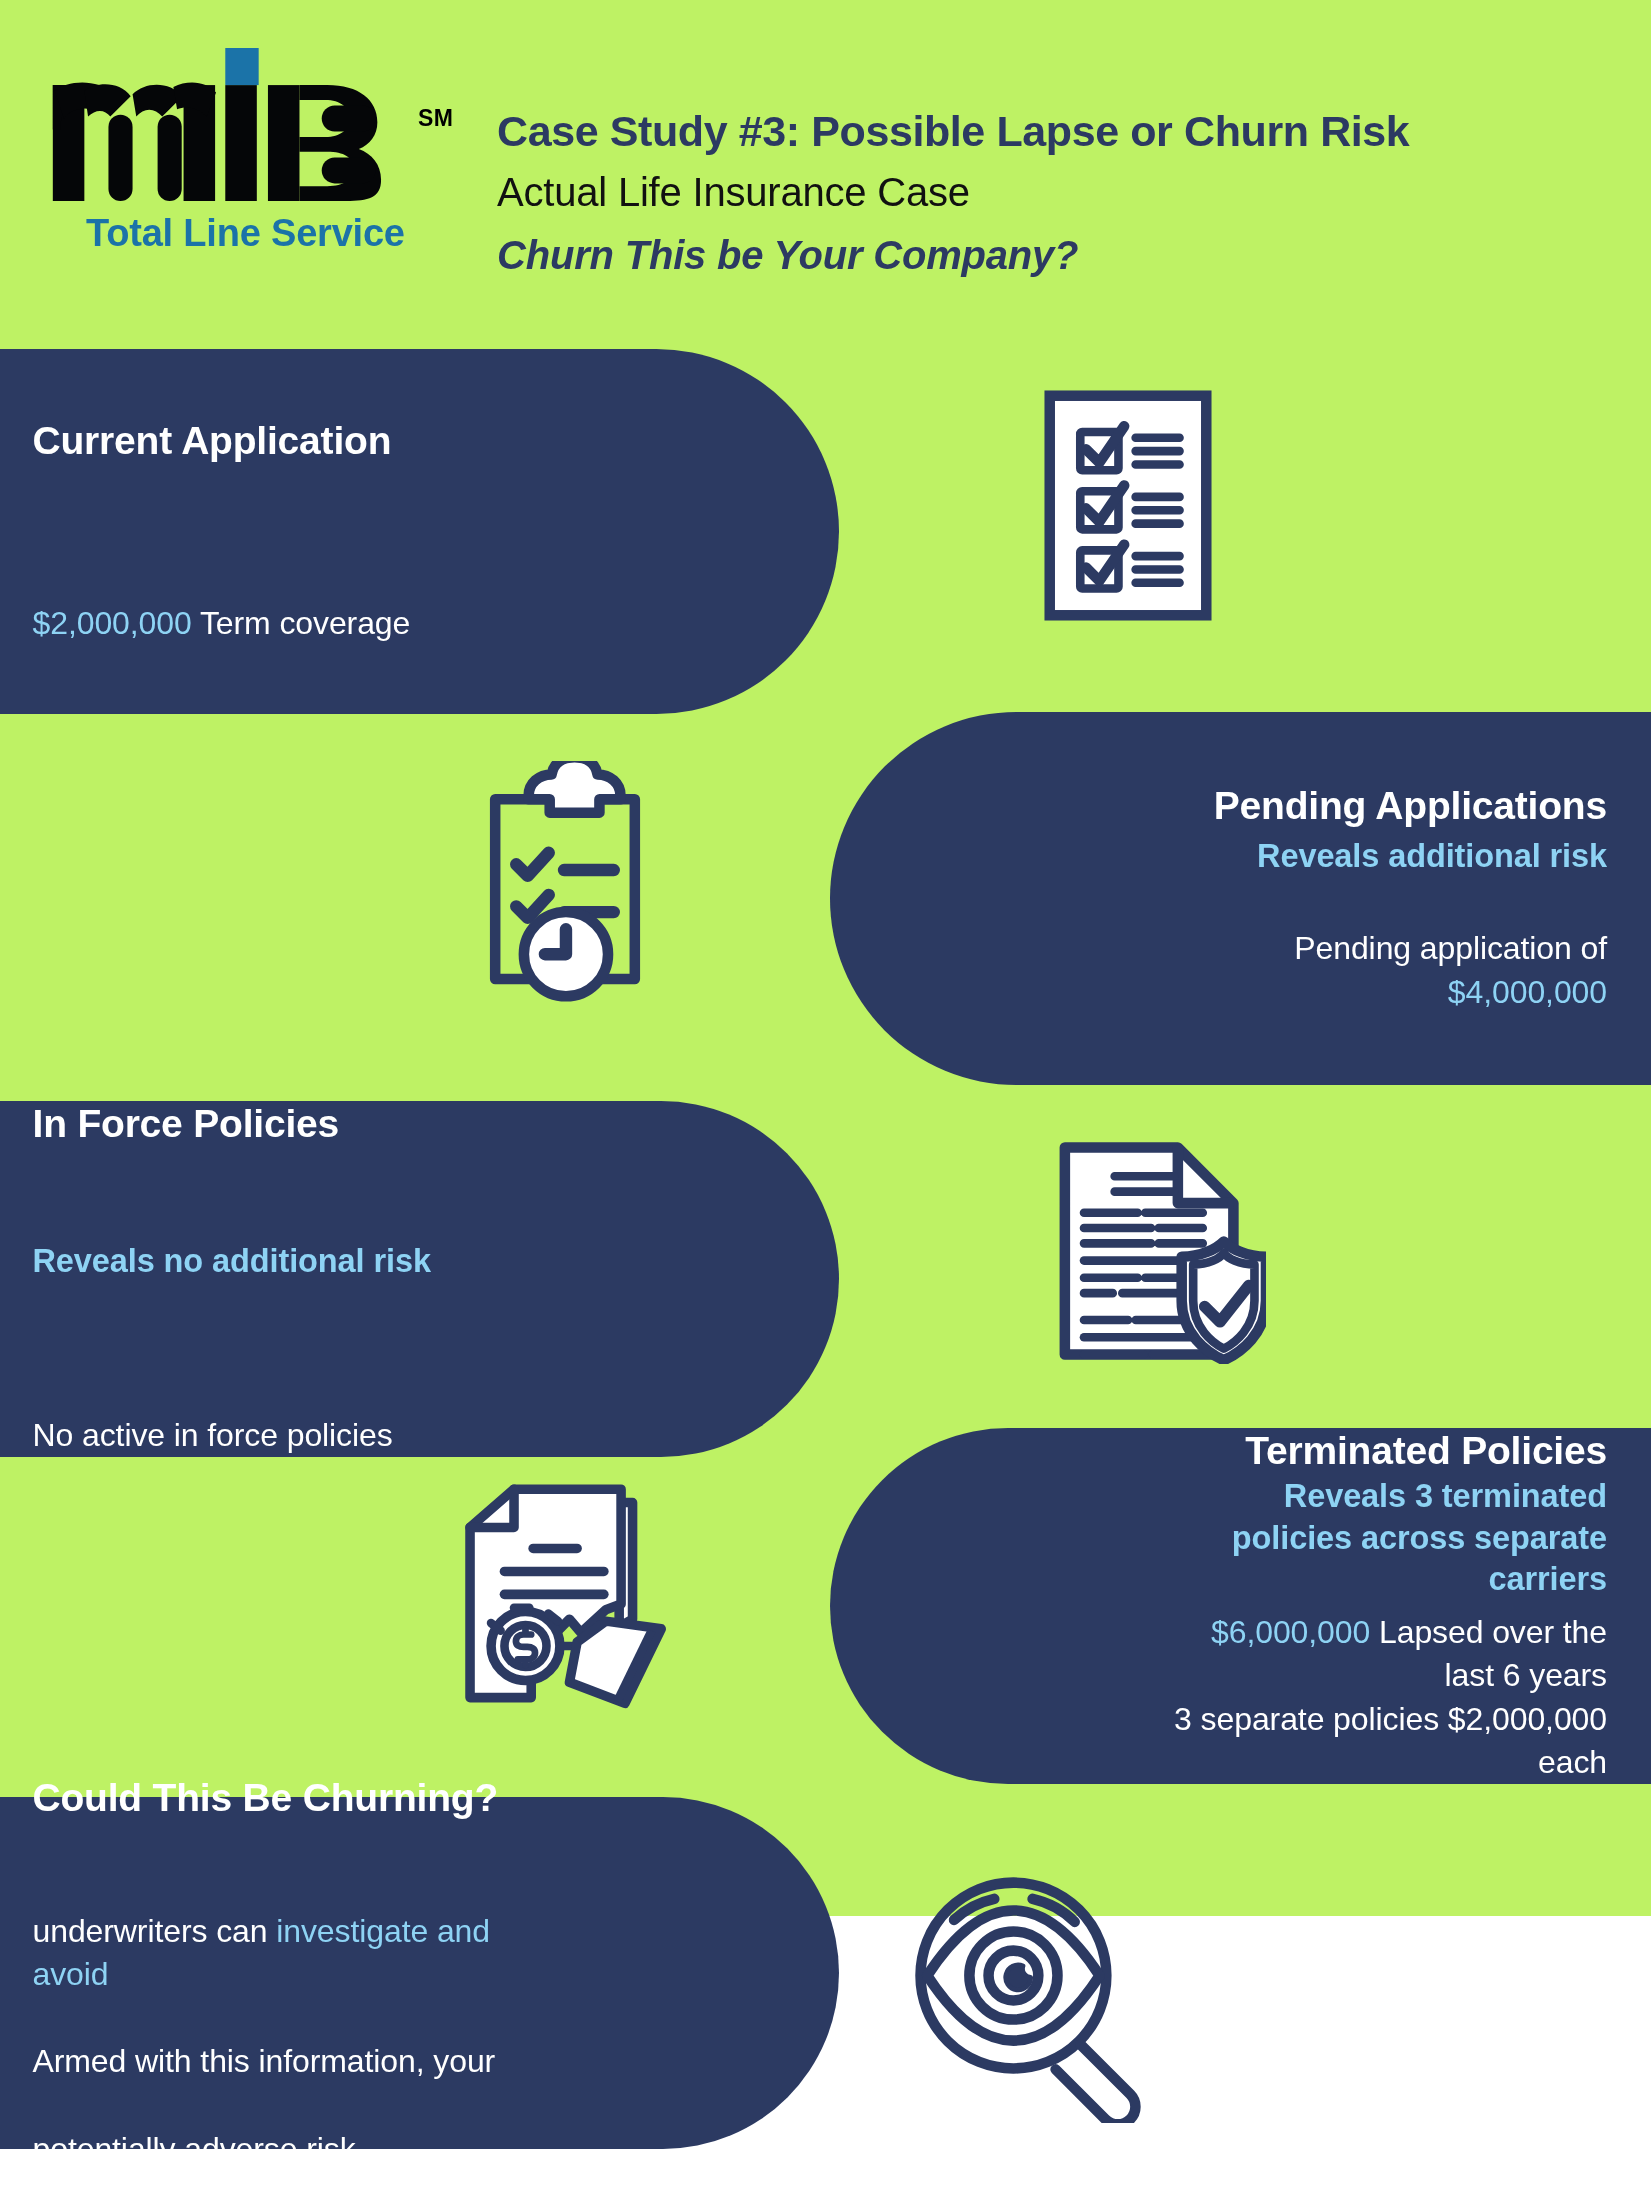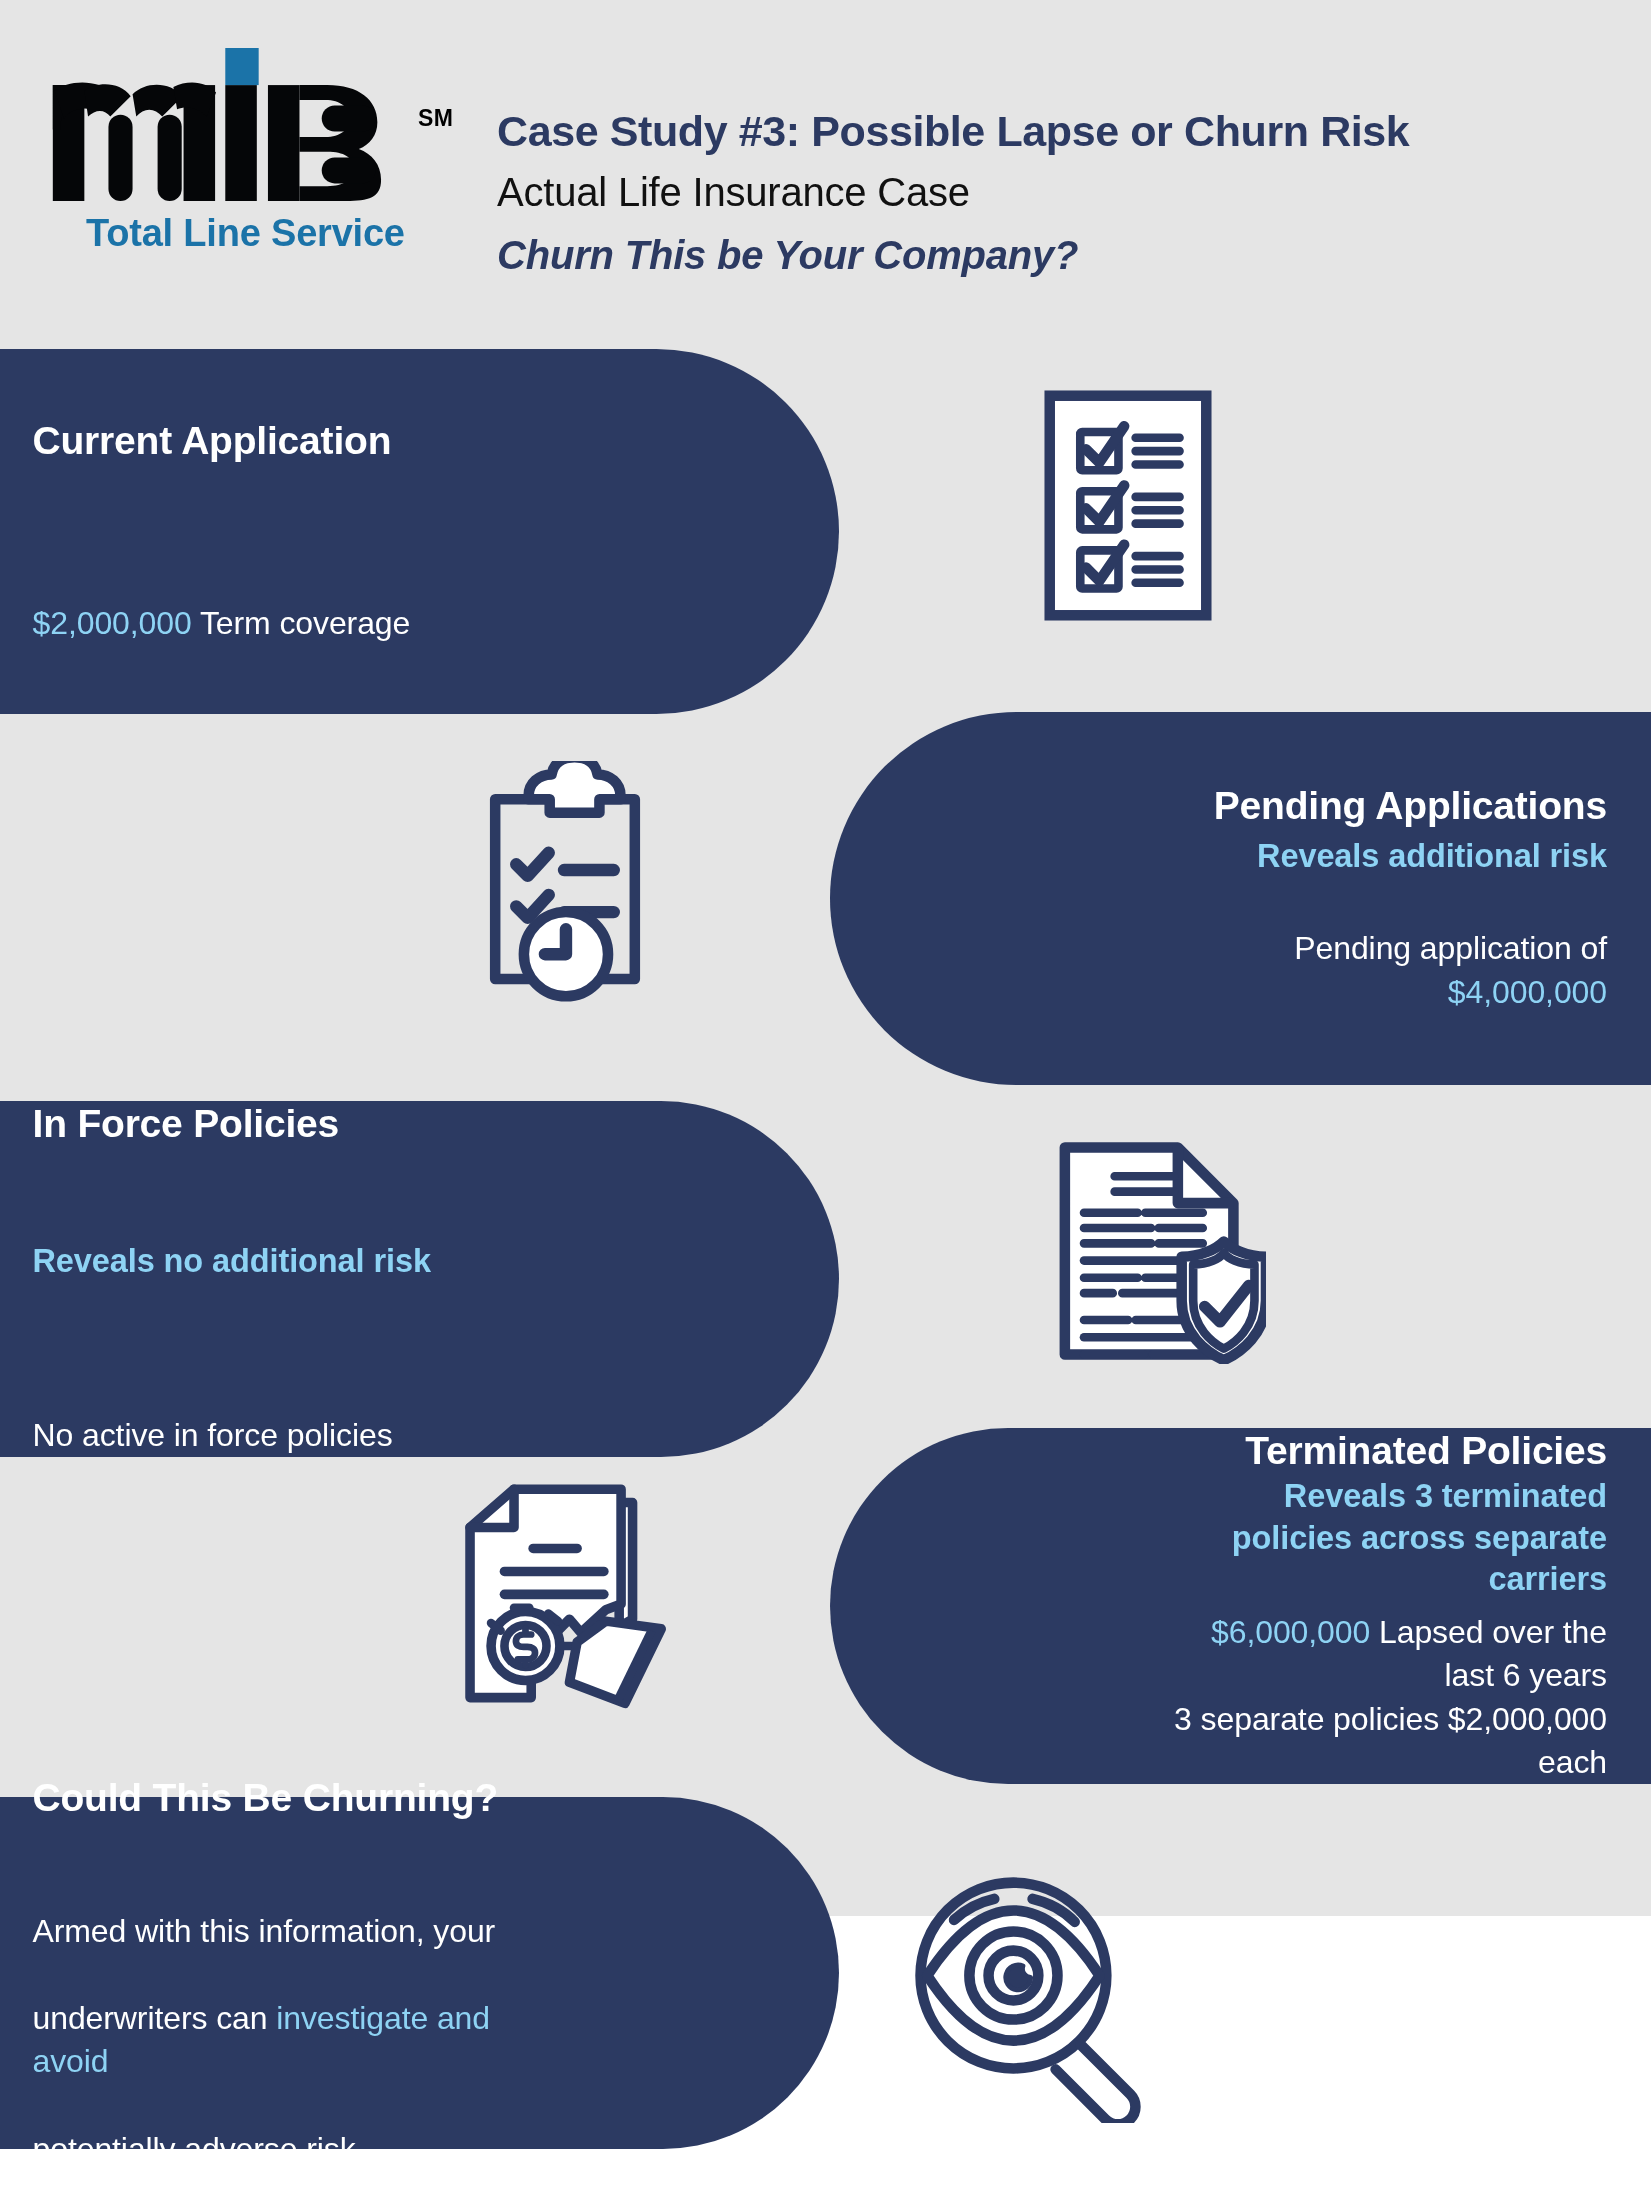--- a/index.html
+++ b/index.html
@@ -2,21 +2,21 @@
 <html><head>
 <meta charset="utf-8">
 <style>
   * { margin:0; padding:0; box-sizing:border-box; }
   html,body {
     width:1652px; height:2202px;
     background:#ffffff;
     font-family:"Liberation Sans", sans-serif;
     overflow:hidden;
   }
-  .page { position:relative; width:1652px; height:1916px; background:#e5e5e5; }
+  .page { position:relative; width:1652px; height:1916px; background:#bef264; }
 
   
   .header { position:absolute; left:0; top:0; width:1652px; height:315px; }
 
   .logo-wrap { position:absolute; left:38px; top:48px; width:411px; height:220px; }
   .logo-mark { position:relative; width:382px; height:153px; }
   .logo-sm { position:absolute; left:380px; top:57px; font-size:23px; font-weight:700; color:#000; letter-spacing:0.5px;}
   .logo-tagline {
     position:absolute; left:48px; top:164px;
     font-size:38px; font-weight:700; color:#1b73a8; letter-spacing:-0.2px;
@@ -196,22 +196,22 @@
         <path d="M118 182 h10"></path>
       </g>
       <path d="M134 178 l30 -22 l58 8 l-38 78 l-58 -22 z" fill="#fff" stroke="#2c3a62" stroke-width="10" stroke-linejoin="round"></path>
       <path d="M212 166 l-36 74" fill="none" stroke="#2c3a62" stroke-width="9"></path>
     </svg>
   </div>
 
   <div class="card card-left" style="top:1797px; height:352px; width:839px;">
     <div class="c-title">Could This Be Churning?</div>
     <div class="gap-lg"></div>
+    <div class="c-body"><span>underwriters can </span><span class="hl">investigate and avoid</span></div>
     <div class="c-body">Armed with this information, your</div>
-    <div class="c-body"><span>underwriters can </span><span class="hl">investigate and avoid</span></div>
     <div class="c-body">potentially adverse risk.</div>
   </div>
 
   <div class="icon" style="left:910px; top:1874px; width:249px; height:249px;">
     <svg viewBox="0 0 260 260">
       <g fill="none" stroke="#2c3a62" stroke-width="11" stroke-linecap="round" stroke-linejoin="round">
         <circle cx="108" cy="106" r="97"></circle>
         <path d="M46 48 a90 90 0 0 1 42 -22"></path>
         <path d="M128 26 a90 90 0 0 1 44 24"></path>
         <path d="M18 106 c30 -46 60 -68 90 -68 c30 0 60 22 90 68 c-30 46 -60 68 -90 68 c-30 0 -60 -22 -90 -68 z"></path>

